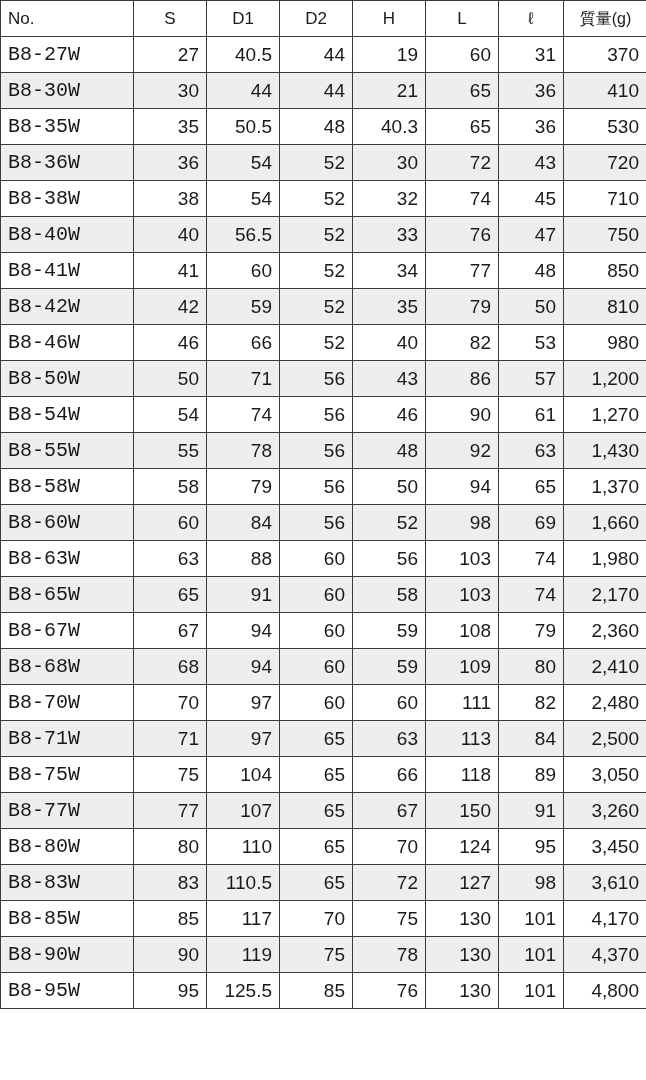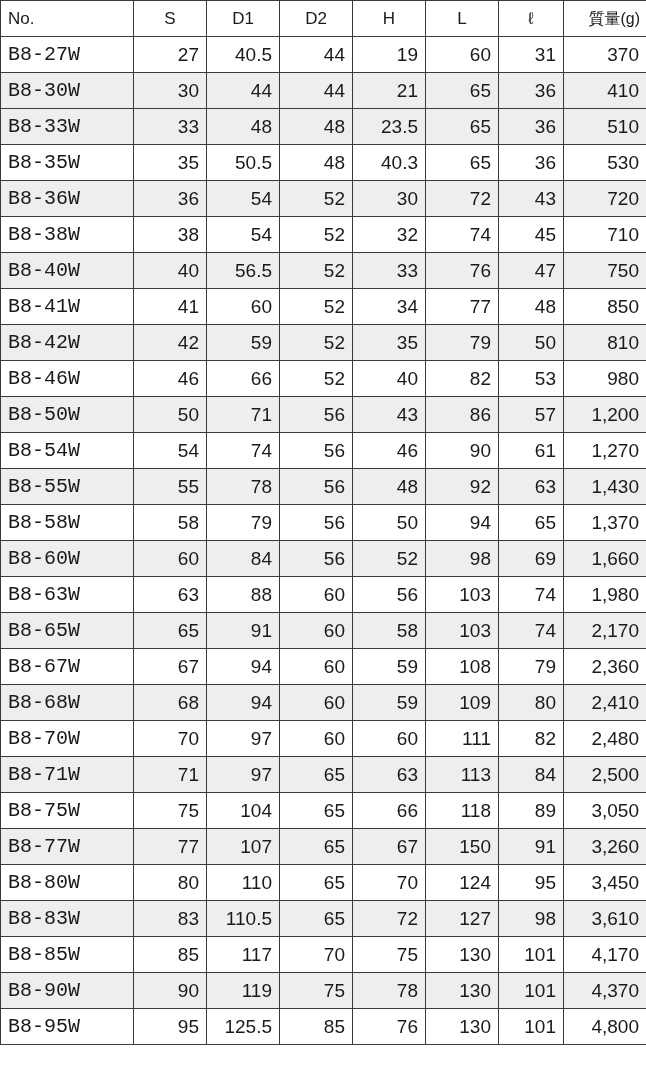--- a/index.html
+++ b/index.html
@@ -41,21 +41,20 @@
     background: #ffffff;
     font-weight: normal;
     font-size: 17px;
     text-align: center;
   }
   .spec-table thead th.h-no {
     text-align: left;
   }
   .spec-table thead th.h-w {
     font-size: 16px;
-    text-align: right;
     padding-right: 6px;
   }
   .spec-table tbody td {
     text-align: right;
   }
   .spec-table tbody td.col-no {
     text-align: left;
     font-size: 20px;
     font-family: Liberation Mono, monospace;
   }
@@ -106,30 +105,20 @@
       <tr class="even">
         <td class="col-no">B8-30W</td>
         <td>30</td>
         <td>44</td>
         <td>44</td>
         <td>21</td>
         <td>65</td>
         <td>36</td>
         <td>410</td>
       </tr>
-      <tr class="even">
-        <td class="col-no">B8-33W</td>
-        <td>33</td>
-        <td>48</td>
-        <td>48</td>
-        <td>23.5</td>
-        <td>65</td>
-        <td>36</td>
-        <td>510</td>
-      </tr>
       <tr class="odd">
         <td class="col-no">B8-35W</td>
         <td>35</td>
         <td>50.5</td>
         <td>48</td>
         <td>40.3</td>
         <td>65</td>
         <td>36</td>
         <td>530</td>
       </tr>

